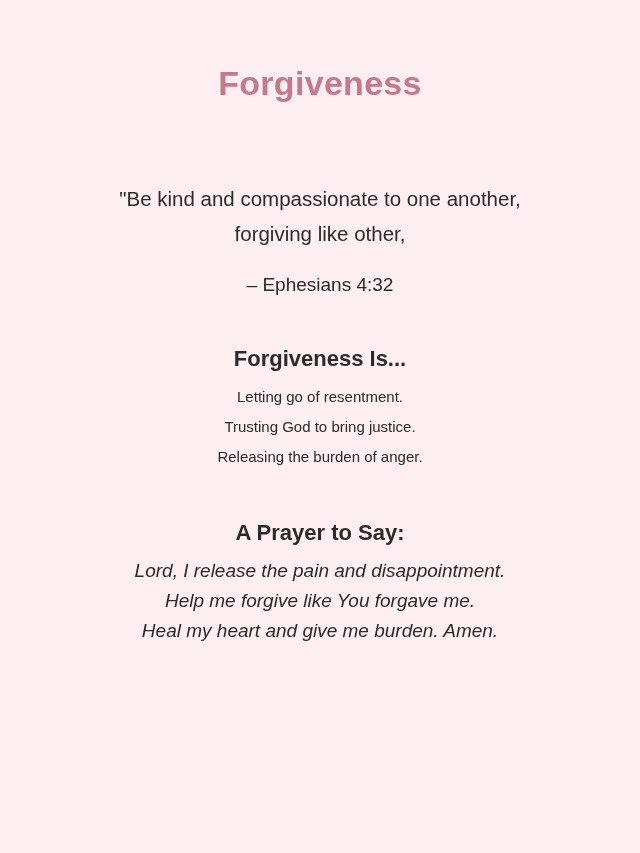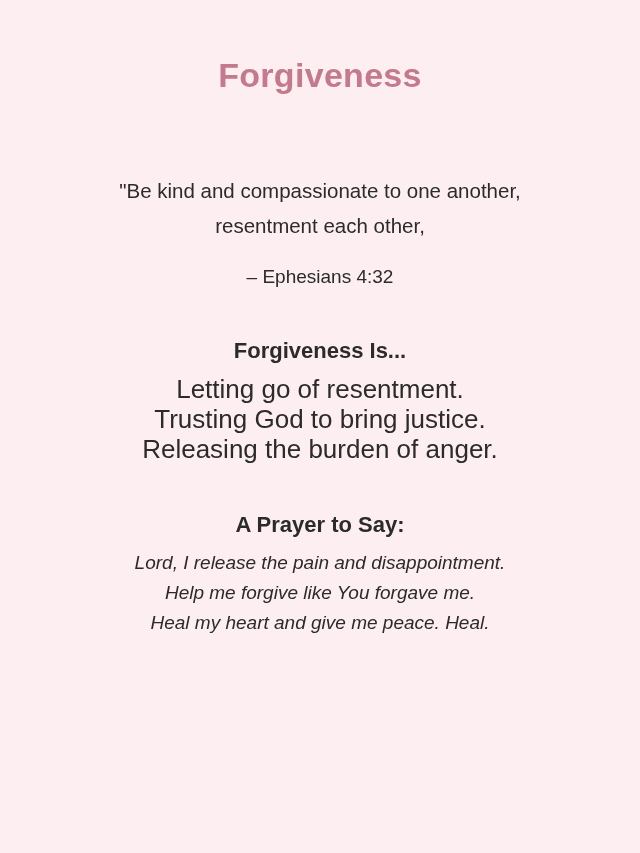--- a/index.html
+++ b/index.html
@@ -16,21 +16,21 @@
   }
   .page {
     width: 640px;
     height: 853px;
     box-sizing: border-box;
     padding: 0 40px;
     display: block;
     text-align: center;
   }
   .title {
-    margin: 0;
+    margin: 8px;
     padding-top: 56px;
     font-size: 34px;
     font-weight: bold;
     color: #c4798c;
     letter-spacing: 0.3px;
   }
   .verse {
     margin-top: 78px;
     font-size: 20.5px;
     line-height: 35px;
@@ -48,21 +48,21 @@
     margin-top: 44px;
   }
   .section-heading {
     font-size: 22px;
     font-weight: bold;
     color: #2b2b2b;
     margin: 0 0 10px 0;
   }
   .section-line {
     display: block;
-    font-size: 26px;
+    font-size: 15px;
     line-height: 30px;
     color: #2b2b2b;
   }
   .prayer {
     margin-top: 48px;
   }
   .prayer .section-line {
     font-style: italic;
     font-size: 19px;
     line-height: 30px;
@@ -70,31 +70,31 @@
 </style>
 </head>
 <body>
 
 <div class="page">
 
   <h1 class="title">Forgiveness</h1>
 
   <div class="verse">
     <span class="verse-line">"Be kind and compassionate to one another,</span>
-    <span class="verse-line">resentment each other,</span>
+    <span class="verse-line">forgiving like other,</span>
     <span class="verse-attribution">– Ephesians 4:32</span>
   </div>
 
   <div class="section">
     <div class="section-heading">Forgiveness Is...</div>
     <span class="section-line">Letting go of resentment.</span>
     <span class="section-line">Trusting God to bring justice.</span>
     <span class="section-line">Releasing the burden of anger.</span>
   </div>
 
   <div class="section prayer">
     <div class="section-heading">A Prayer to Say:</div>
     <span class="section-line">Lord, I release the pain and disappointment.</span>
     <span class="section-line">Help me forgive like You forgave me.</span>
-    <span class="section-line">Heal my heart and give me peace. Heal.</span>
+    <span class="section-line">Heal my heart and give me burden. Amen.</span>
   </div>
 
 </div>
 
 </body></html>

